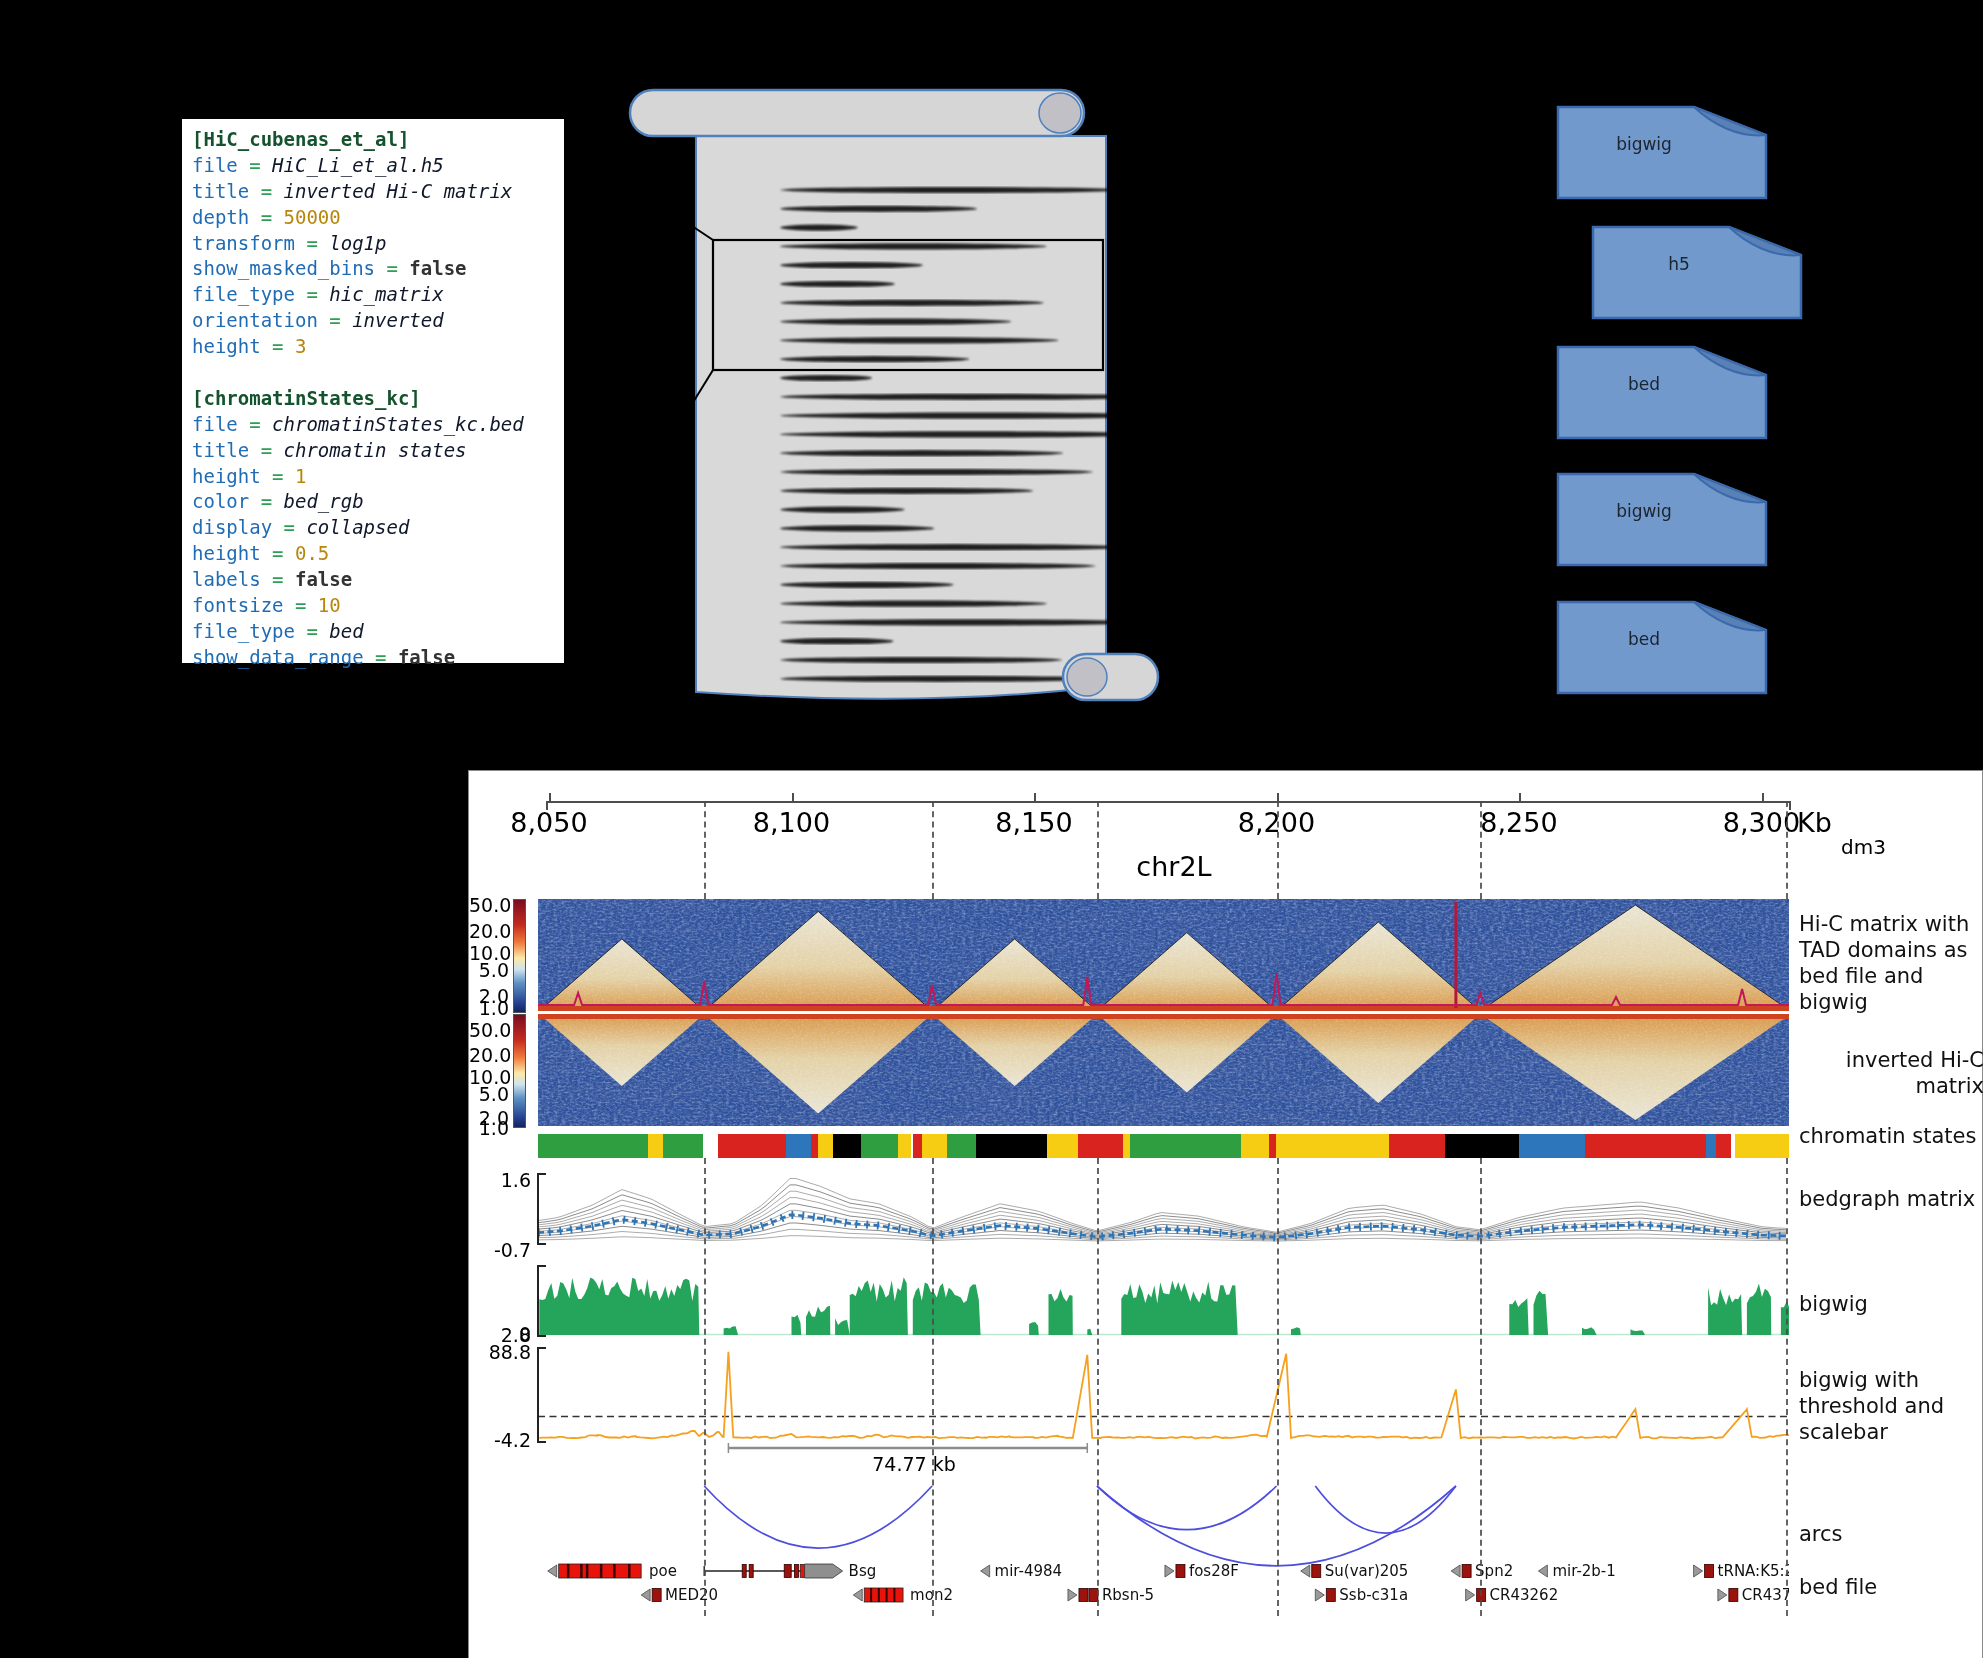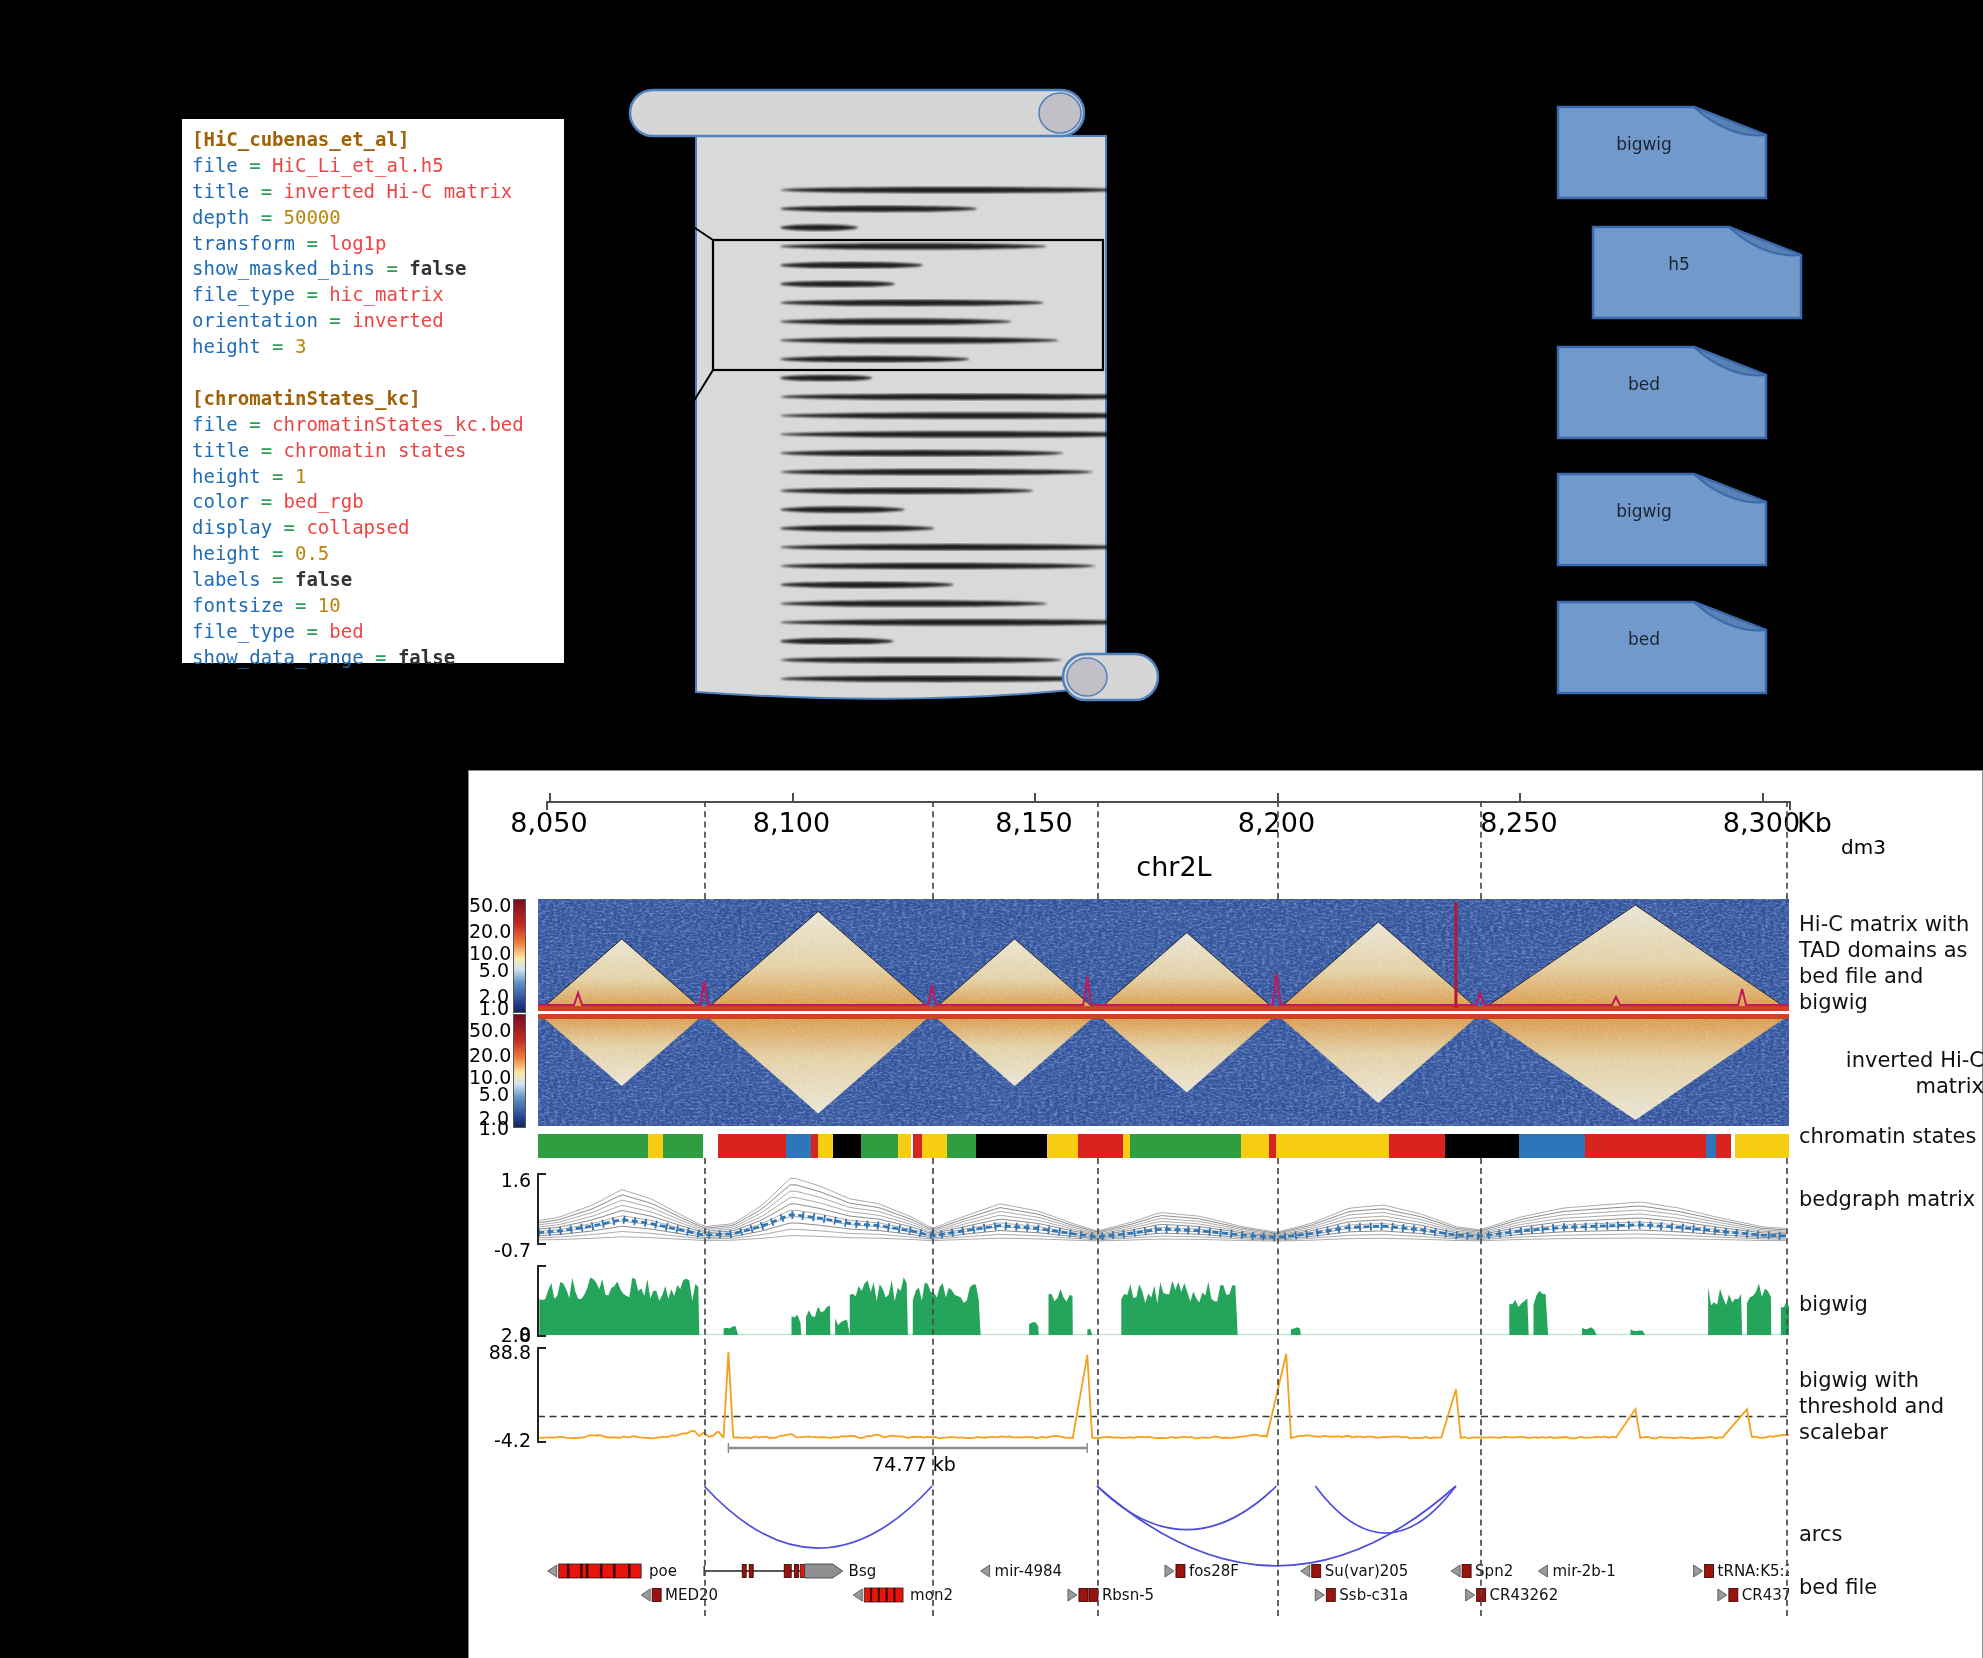--- a/index.html
+++ b/index.html
@@ -4,22 +4,22 @@
 <style>
   html,body{margin:0;padding:0;background:#000;}
   .canvas{position:relative;width:1983px;height:1658px;background:#000;overflow:hidden;
           font-family:"DejaVu Sans", "Liberation Sans", sans-serif;}
   .abs{position:absolute;}
   
   #codebox{left:181px;top:118px;width:384px;height:546px;background:#fff;border:1px solid #000;
            font-family:"DejaVu Sans Mono","Liberation Mono",monospace;font-size:19px;line-height:25.9px;
            padding:8px 0 0 10px;box-sizing:border-box;white-space:nowrap;}
   .cl{height:25.9px;}
-  .ck{color:#1f6cb5;} .ce{color:#2e9e57;} .cs{color:#ef4444;} .cn{color:#b8860b;}
-  .cb{color:#333;font-weight:bold;} .ch{color:#a16207;font-weight:bold;}
+  .ck{color:#1f6cb5;} .ce{color:#2e9e57;} .cs{color:#0f172a;font-style:italic;} .cn{color:#b8860b;}
+  .cb{color:#333;font-weight:bold;} .ch{color:#14532d;font-weight:bold;}
   
   #panel{left:468px;top:770px;width:1515px;height:952px;background:#fff;border:1px solid #8a8a8a;box-sizing:border-box;}
   .ticklab{position:absolute;top:36px;width:120px;margin-left:-60px;text-align:center;font-size:27px;color:#000;}
   .unit{position:absolute;left:1328px;top:36px;font-size:27px;color:#000;}
   .asm{position:absolute;left:1372px;top:64px;font-size:20px;color:#000;}
   .chr{position:absolute;left:605px;top:80px;width:200px;text-align:center;font-size:27px;color:#000;}
   .tlabel{position:absolute;left:1330px;width:185px;font-size:21px;line-height:26px;color:#111;white-space:pre-line;}
   .scl{position:absolute;text-align:right;font-size:19px;color:#000;}
   .vln{position:absolute;width:0;border-left:2px dashed #4a4a4a;opacity:.85;}
   .cbbar{position:absolute;left:44px;width:11px;height:112px;border:0.5px solid #555;

